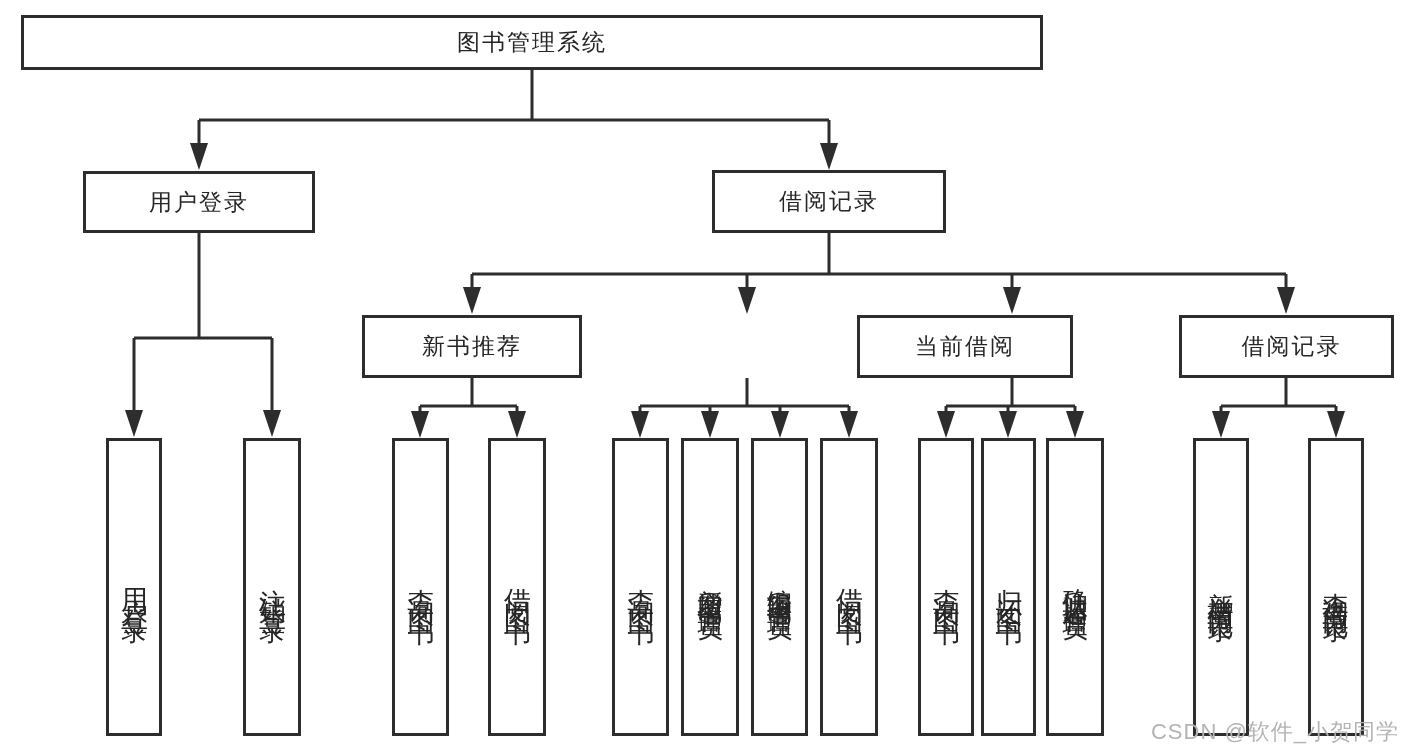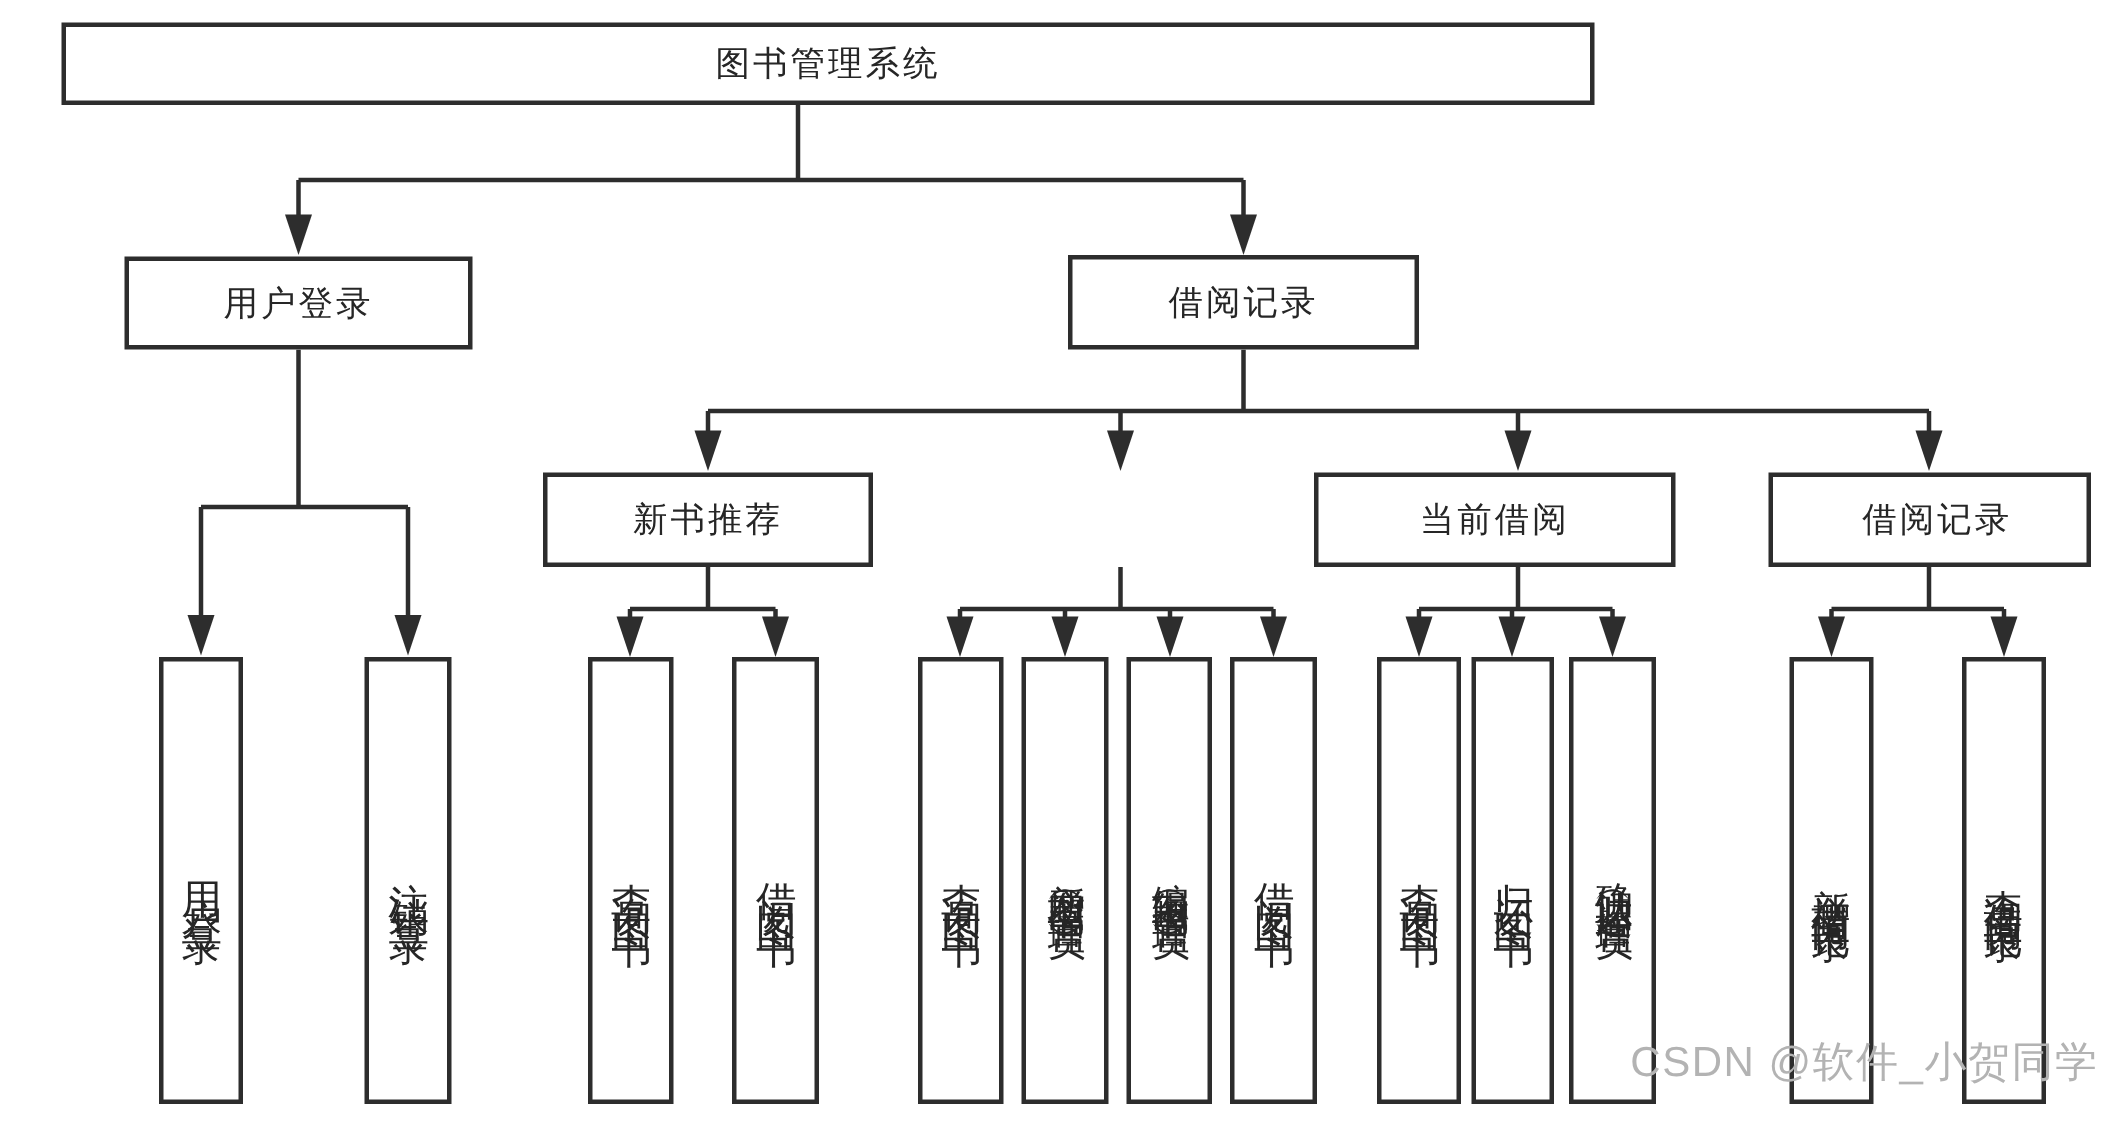--- a/index.html
+++ b/index.html
@@ -52,22 +52,22 @@
     font-size: 26px;
     letter-spacing: 5px;
   }
   .vtext.long {
     font-size: 25px;
     letter-spacing: 4px;
   }
   .watermark {
     position: absolute;
     right: 6px;
-    bottom: 20px;
-    font-size: 28px;
+    bottom: 0;
+    font-size: 22px;
     color: #b3b3b3;
     letter-spacing: 1px;
     z-index: 3;
     pointer-events: none;
     white-space: nowrap;
   }
 </style>
 </head>
 <body>
 
@@ -97,35 +97,35 @@
       <polygon points="771,411 789,411 780,438"></polygon>
       <polygon points="840,411 858,411 849,438"></polygon>
       <polygon points="937,411 955,411 946,438"></polygon>
       <polygon points="999,411 1017,411 1008,438"></polygon>
       <polygon points="1066,411 1084,411 1075,438"></polygon>
       <polygon points="1212,411 1230,411 1221,438"></polygon>
       <polygon points="1327,411 1345,411 1336,438"></polygon>
     </g>
   </svg>
 
-  <div class="node h-node" style="left:21px; top:15px; width:1022px; height:55px;margin-left:20px;">
+  <div class="node h-node" style="left:21px; top:15px; width:1022px; height:55px;">
     <span>图书管理系统</span>
   </div>
 
   <div class="node h-node" style="left:83px; top:171px; width:232px; height:62px;">
     <span>用户登录</span>
   </div>
   <div class="node h-node" style="left:712px; top:170px; width:234px; height:63px;">
     <span>借阅记录</span>
   </div>
 
   <div class="node h-node" style="left:362px; top:315px; width:220px; height:63px;">
     <span>新书推荐</span>
   </div>
-  <div class="node h-node" style="left:876px; top:315px; width:241px; height:63px;text-align:center;">
+  <div class="node h-node" style="left:857px; top:315px; width:216px; height:63px;text-align:center;">
     <span>当前借阅</span>
   </div>
   <div class="node h-node" style="left:1179px; top:315px; width:215px; height:63px;padding-left:10px;">
     <span>借阅记录</span>
   </div>
 
   <div class="node leaf" style="left:106px; width:56px;">
     <span class="vtext">用户登录</span>
   </div>
   <div class="node leaf" style="left:243px; width:58px;">

